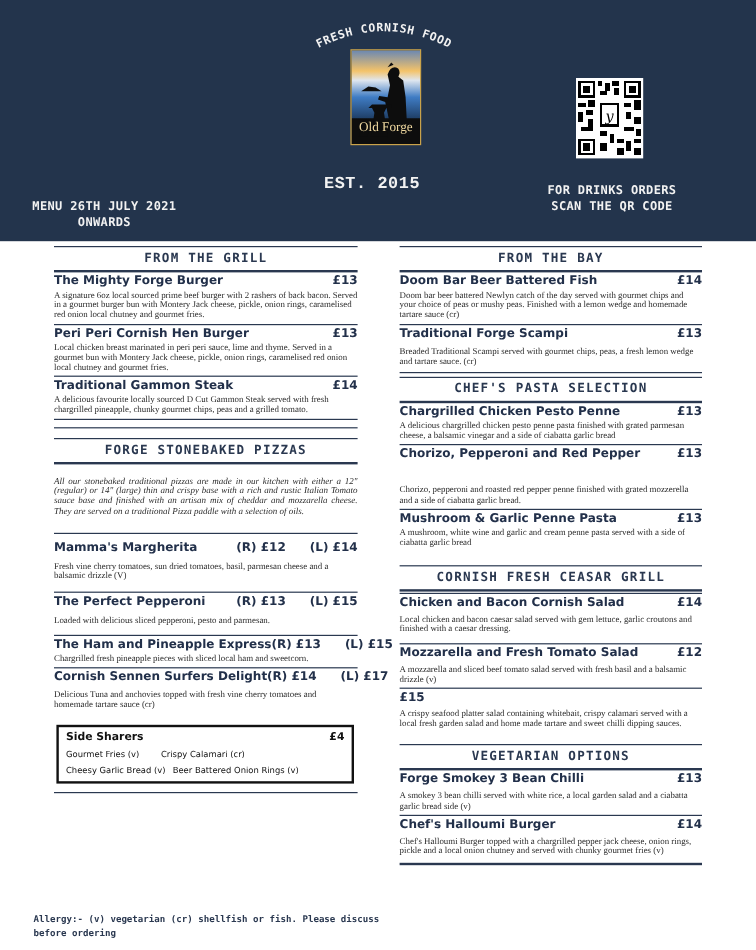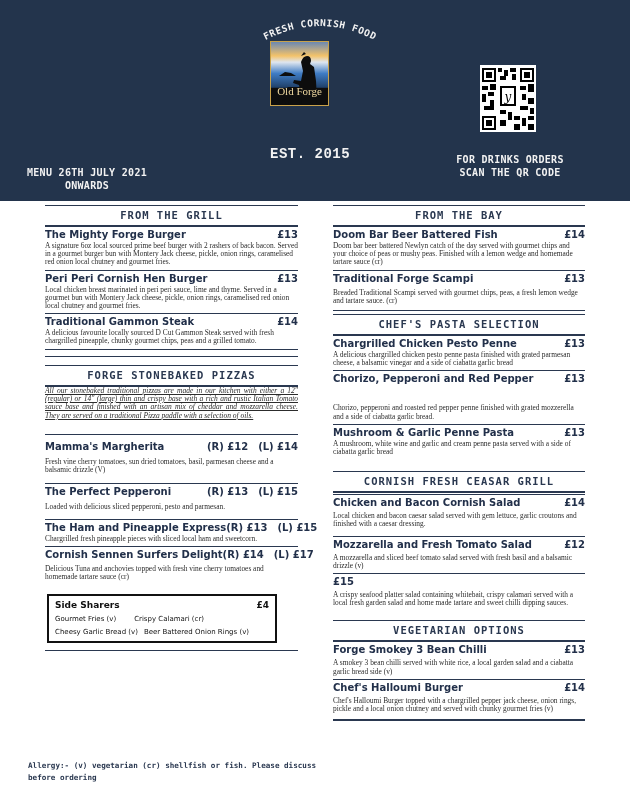--- a/index.html
+++ b/index.html
@@ -2,21 +2,21 @@
 <html><head>
 <meta charset="utf-8">
 <style>
   * { box-sizing: border-box; margin: 0; padding: 0; }
   html, body { width: 630px; height: 792px; background: #ffffff; overflow: hidden; }
   body { position: relative; font-family: "DejaVu Serif", serif; color: #2a3850; }
 
   .header { position: absolute; left: 0; top: 0; width: 630px; height: 201px; background: #23344c; }
   .arc-title { position: absolute; left: 245px; top: 8px; width: 150px; height: 40px; }
   .arc-title svg { width: 150px; height: 40px; }
-  .logo { position: absolute; left: 270px; top: 41px; width: 59px; height: 65px; border: 1px solid #c9a24a;
+  .logo { position: absolute; left: 292px; top: 41px; width: 59px; height: 80px; border: 1px solid #c9a24a;
           background: linear-gradient(#6b88b2 0%, #f4c36a 22%, #dfe6ef 32%, #3f7cc4 50%, #20416a 72%, #0d0d0d 73%); overflow: hidden; }
   .logo svg { position: absolute; left: 0; top: 0; width: 57px; height: 86px; }
   .logo-text { position: absolute; left: 0; bottom: 8px; width: 57px; text-align: center; color: #f0d9a0; font-family: "Liberation Serif", serif; font-size: 11px; line-height: 11px; }
   .est { position: absolute; left: 270px; top: 146px; width: 90px; color: #f2f2f2; font-family: Liberation Mono, monospace; font-weight: bold; font-size: 14px; letter-spacing: 0.5px; }
   .menu-date { position: absolute; left: 22px; top: 166px; width: 130px; text-align: center; color: #f2f2f2; font-family: "DejaVu Sans Mono", monospace; font-weight: bold; font-size: 10px; line-height: 13px; letter-spacing: 0.3px; }
   .qr { position: absolute; left: 480px; top: 65px; width: 56px; height: 67px; background: #ffffff; }
   .qr svg { width: 56px; height: 67px; display: block; }
   .scan { position: absolute; left: 430px; top: 153px; width: 160px; text-align: center; color: #f2f2f2; font-family: "DejaVu Sans Mono", monospace; font-weight: bold; font-size: 10px; line-height: 13px; letter-spacing: 0.3px; }
 
   .col { position: absolute; top: 205px; }
@@ -26,24 +26,24 @@
   .rule { height: 0; border-top: 1.5px solid #2a3850; }
   .rule.thick { border-top: 2px solid #2a3850; }
   .rule.double { border-top: 2px solid #2a3850; border-bottom: 1px solid #2a3850; height: 4px; }
   .section-title { text-align: center; font-family: "DejaVu Sans Mono", monospace; font-weight: bold; font-size: 10.5px; letter-spacing: 1px; color: #2a3850; padding: 3px 0 4px 0; }
 
   .item { padding: 2px 0 3px 0; }
   .item-head { display: flex; justify-content: space-between; align-items: baseline; }
   .item-name { font-family: "DejaVu Sans", sans-serif; font-weight: bold; font-size: 10px; color: #22304a; white-space: nowrap; }
   .item-price { font-family: "DejaVu Sans", sans-serif; font-weight: bold; font-size: 10px; color: #22304a; white-space: nowrap; }
   .item-desc { font-family: "Liberation Serif", serif; font-size: 7.4px; line-height: 8.2px; color: #2c2c2c; margin-top: 2px; }
-  .pizza-intro { font-family: "Liberation Serif", serif; font-style: italic; font-size: 7.5px; line-height: 8.4px; color: #2c2c2c; text-align: justify; padding: 0 0 14px 0; text-decoration: underline; }
-  .prices { display: flex; gap: 10px; }
-
-  .sharers { border: 2px solid #111; margin: 10px 16px 0 2px; width: 230px; padding: 4px 6px 5px 6px; font-family: "DejaVu Sans", sans-serif; color: #111; }
+  .pizza-intro { font-family: "Liberation Serif", serif; font-style: italic; font-size: 7.5px; line-height: 8.4px; color: #2c2c2c; text-align: justify; padding: 10px 0 14px 0; }
+  .prices { display: flex; gap: 20px; }
+
+  .sharers { border: 2px solid #111; margin: 10px 16px 0 2px; width: 248px; padding: 4px 6px 5px 6px; font-family: "DejaVu Sans", sans-serif; color: #111; }
   .sharers-head { display: flex; justify-content: space-between; font-weight: bold; font-size: 9px; margin-bottom: 5px; }
   .sharers-row { display: flex; gap: 18px; font-size: 7px; margin-bottom: 5px; }
   .sharers-row.tight { gap: 6px; margin-bottom: 0; }
   .allergy { position: absolute; left: 28px; top: 760px; width: 300px; font-family: "DejaVu Sans Mono", monospace; font-weight: bold; font-size: 7.6px; line-height: 12px; color: #2a3850; }
 </style>
 </head>
 <body>
 
 <div class="header">
   <div class="arc-title">

